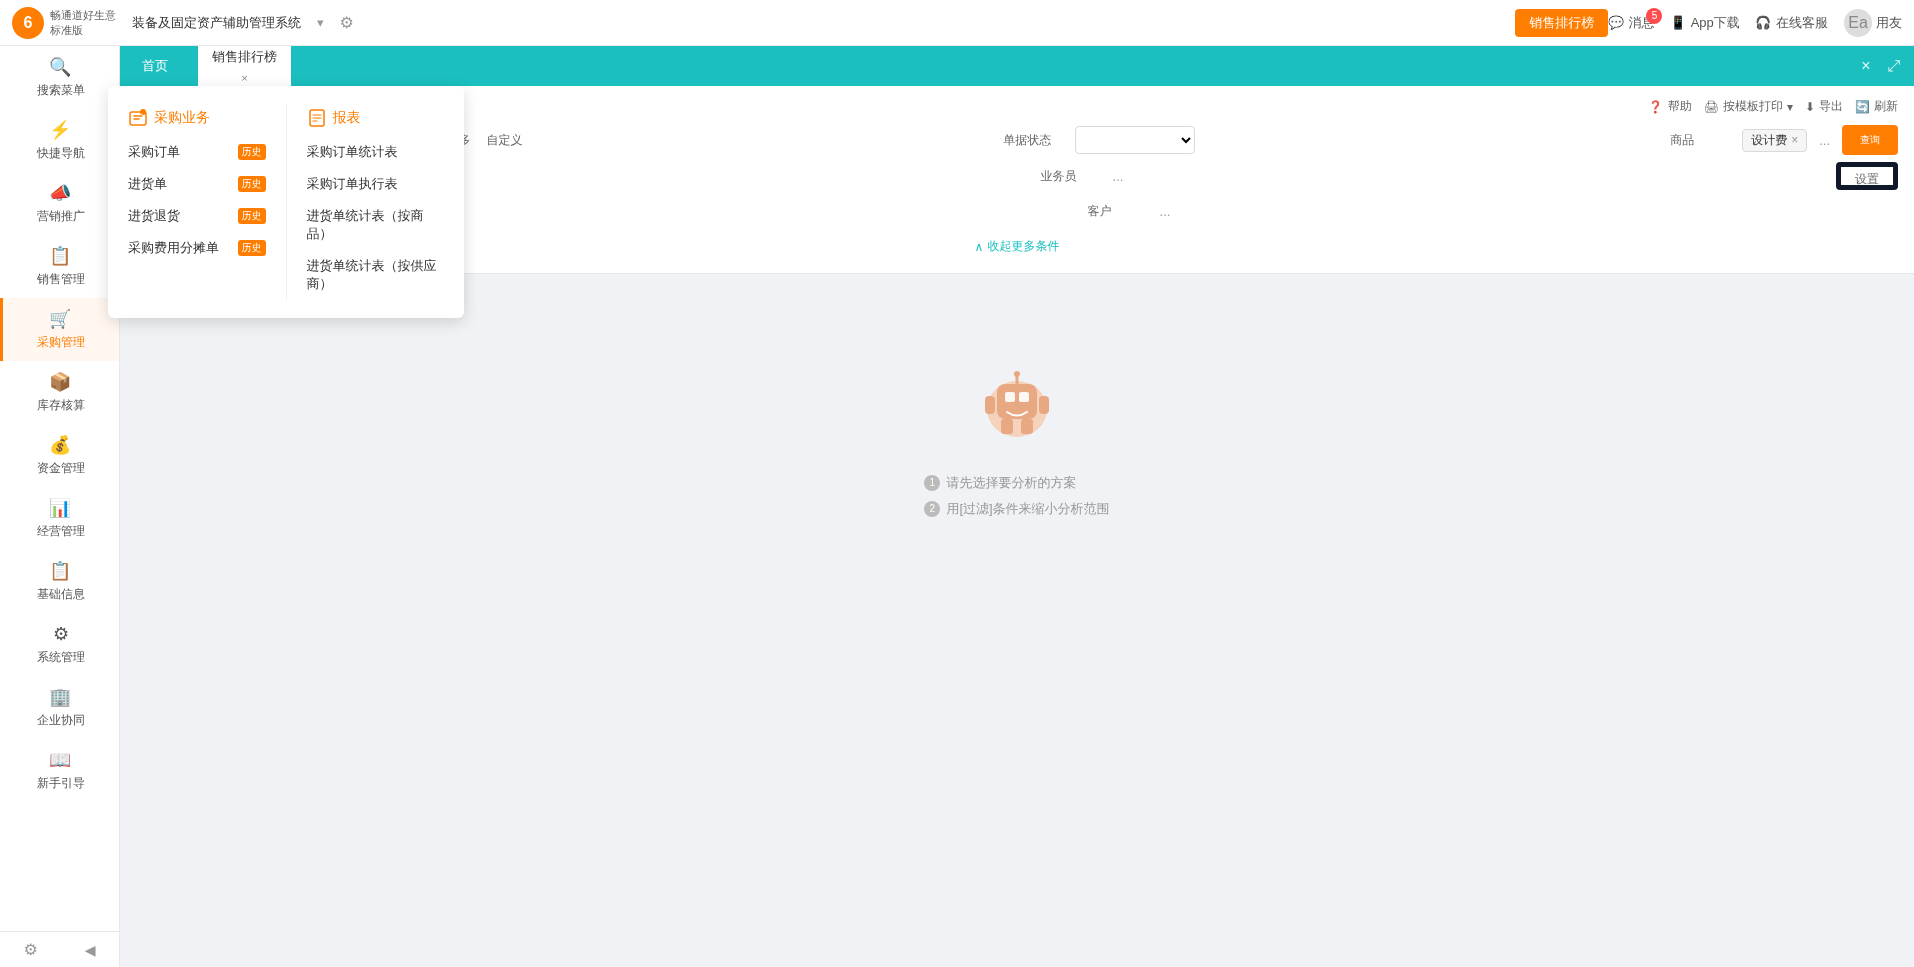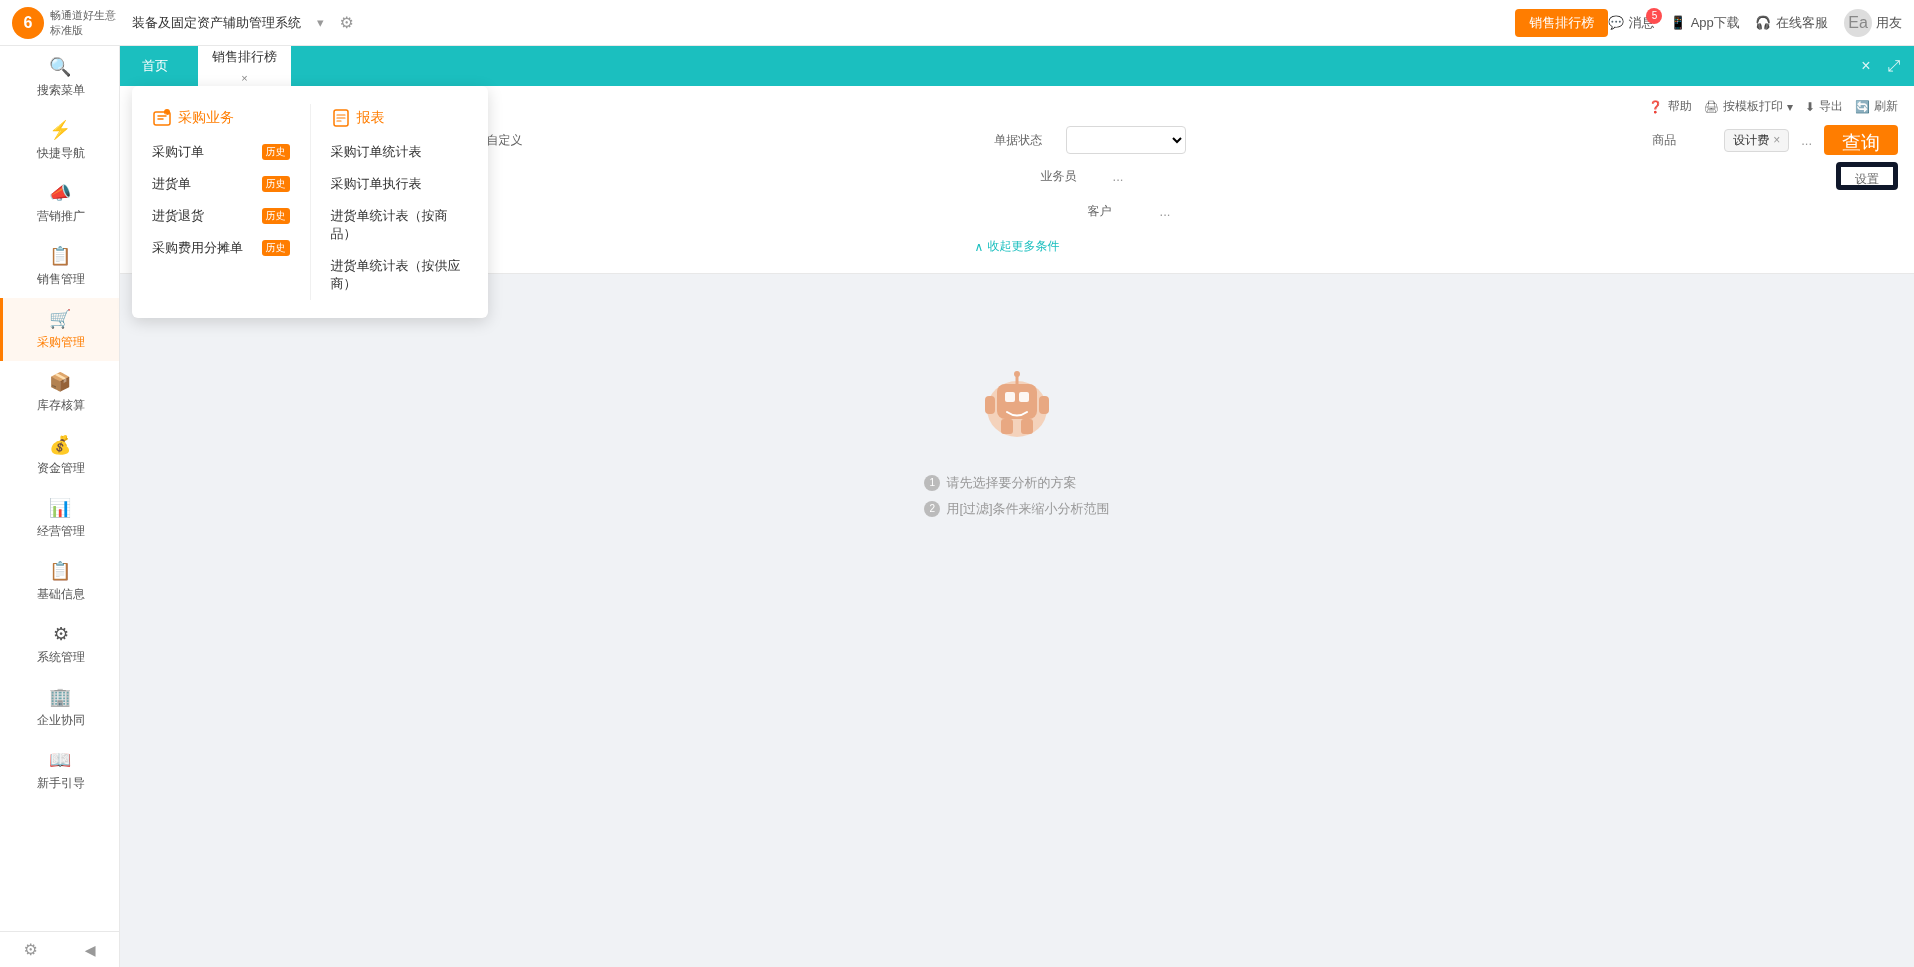--- a/index.html
+++ b/index.html
@@ -282,21 +282,21 @@
       border-radius: 3px;
     }
     .ellipsis-btn { color: #999; cursor: pointer; }
     .query-btn {
       background: #ff7d00;
       color: #fff;
       border: none;
       padding: 5px 18px;
       border-radius: 4px;
       cursor: pointer;
-      font-size: 19px;
+      font-size: 10px;
       height: 30px;
     }
     .setting-btn {
       border: 5px solid #0f172a;
       background: #fff;
       color: #666;
       padding: 4px 14px;
       border-radius: 4px;
       cursor: pointer;
       font-size: 12px;
@@ -345,21 +345,21 @@
       font-size: 10px;
       display: flex;
       align-items: center;
       justify-content: center;
     }
 
     
     .dropdown-menu {
       position: fixed;
       top: 86px;
-      left: 132px;
+      left: 108px;
       background: #fff;
       box-shadow: 0 4px 16px rgba(0,0,0,0.15);
       border-radius: 6px;
       z-index: 200;
       display: flex;
       min-width: 340px;
       padding: 18px 0;
     }
     .dropdown-col {
       flex: 1;

